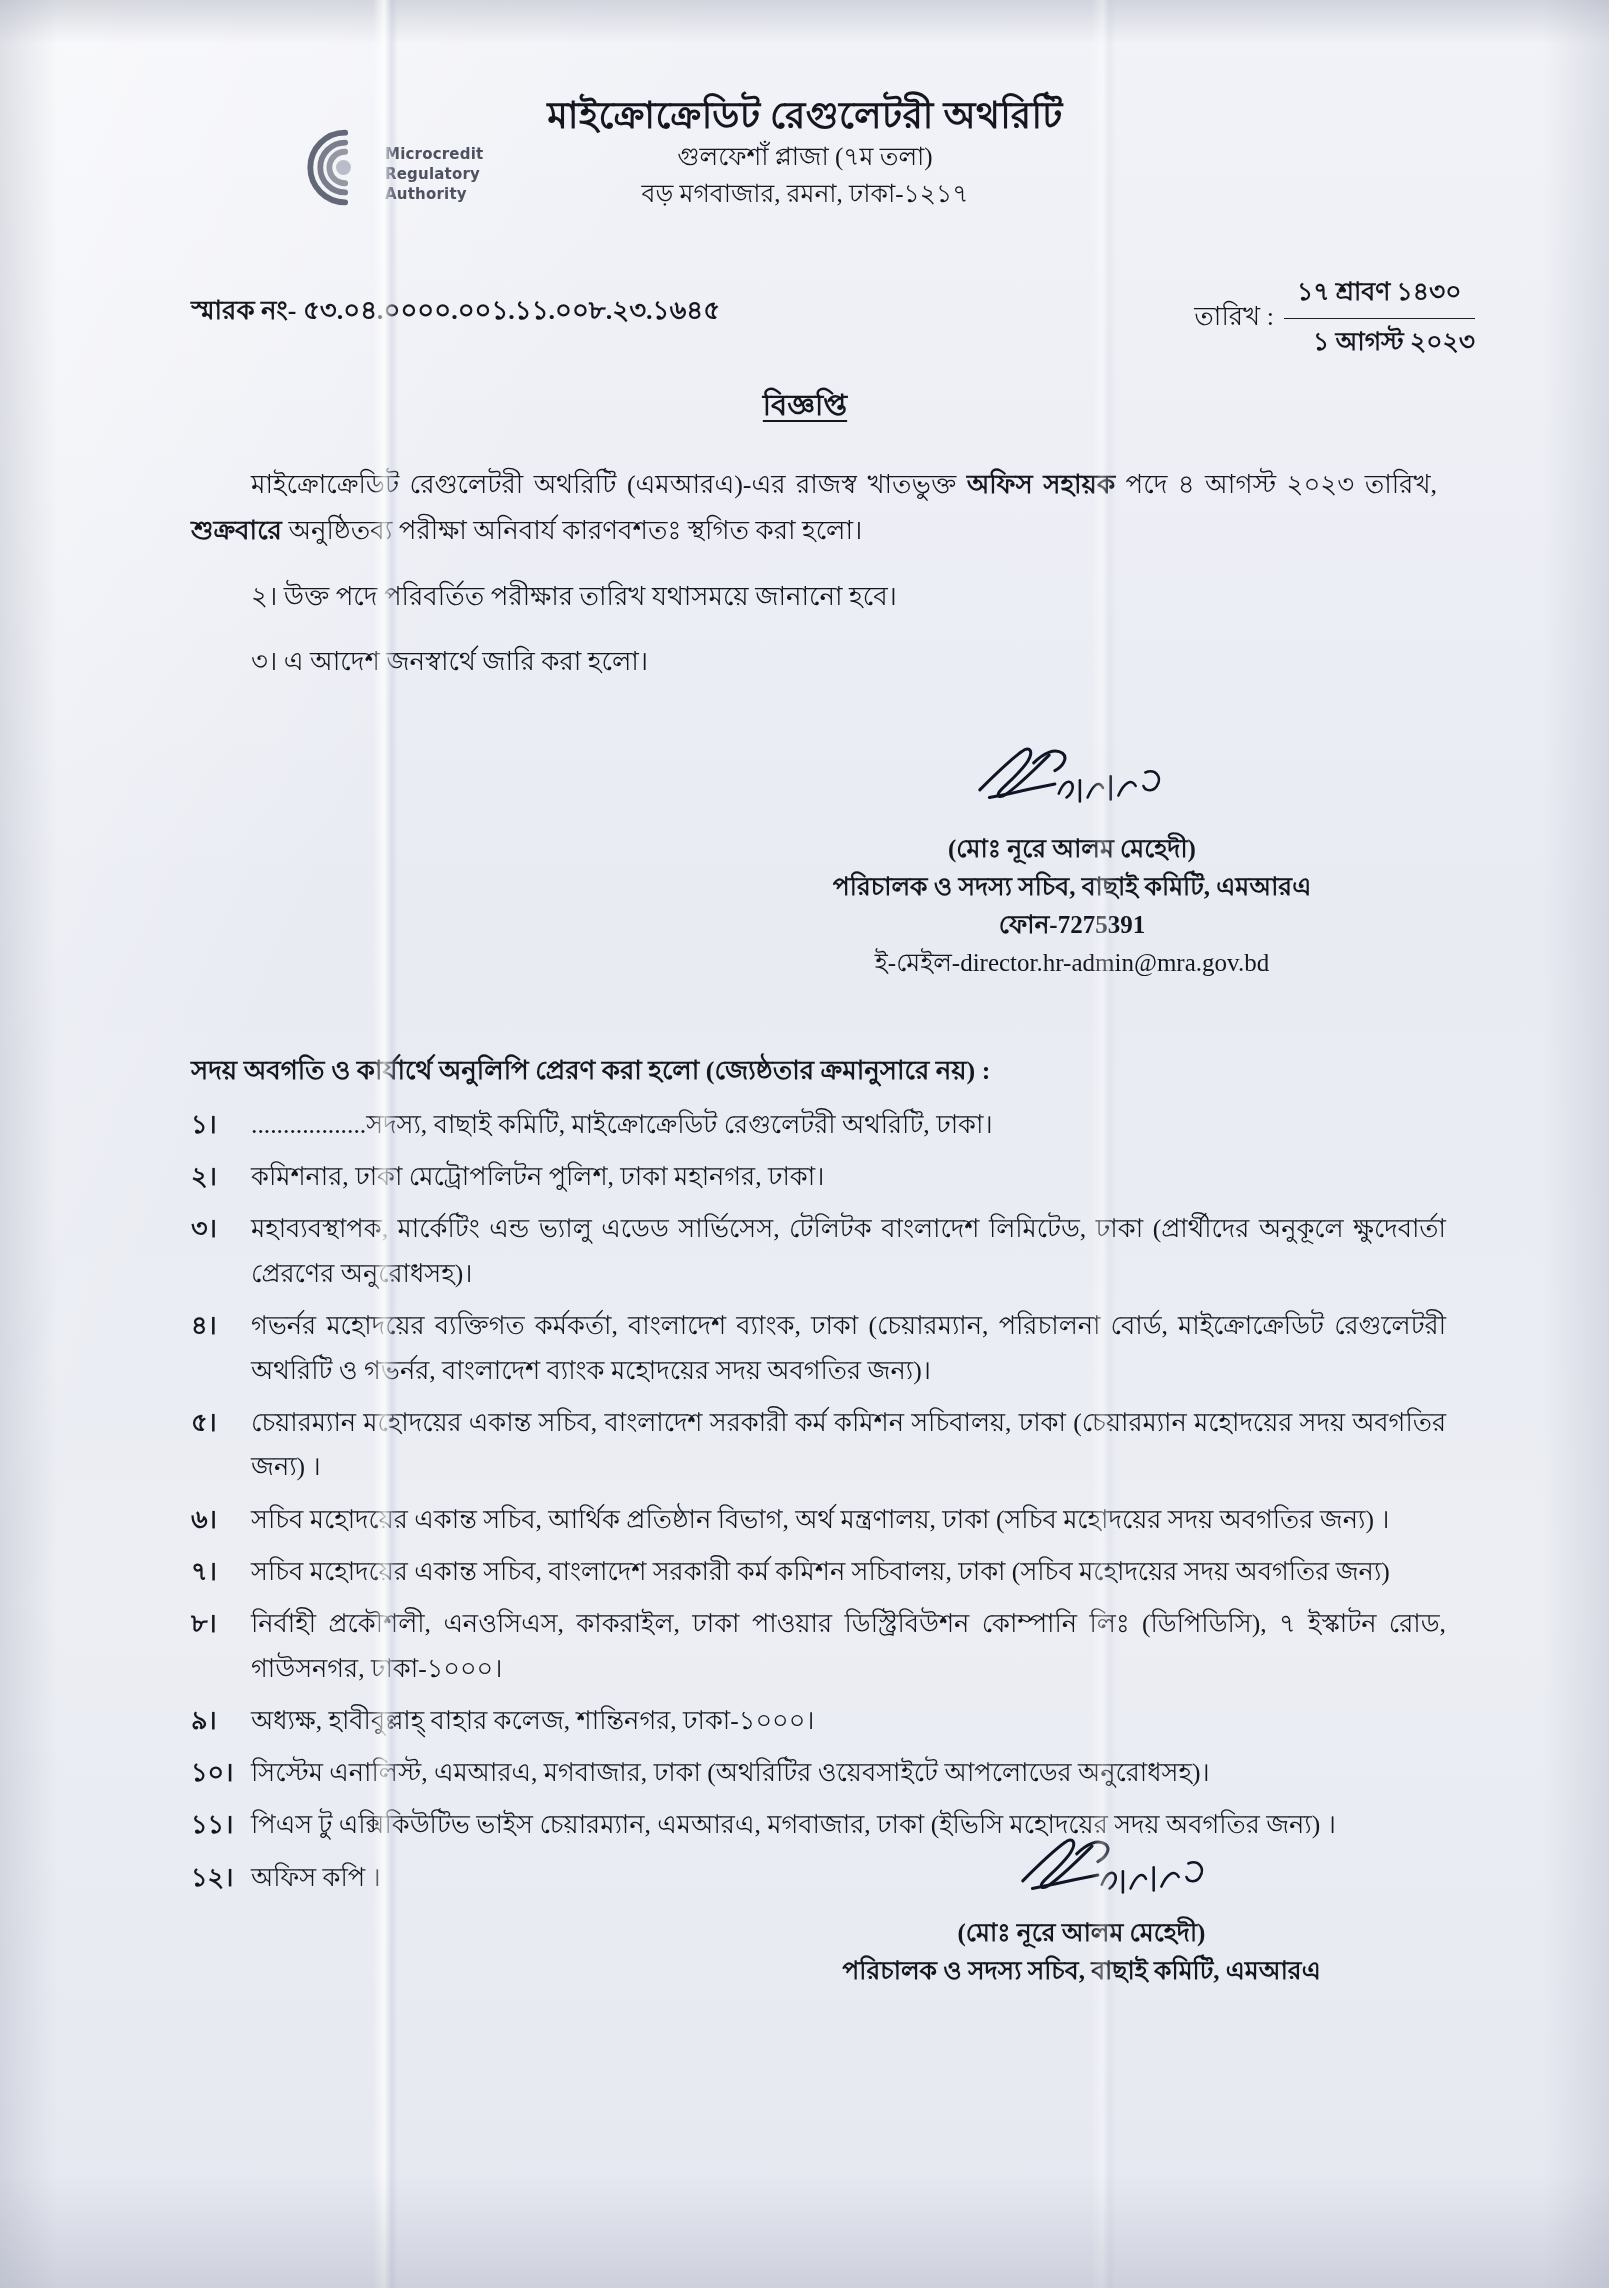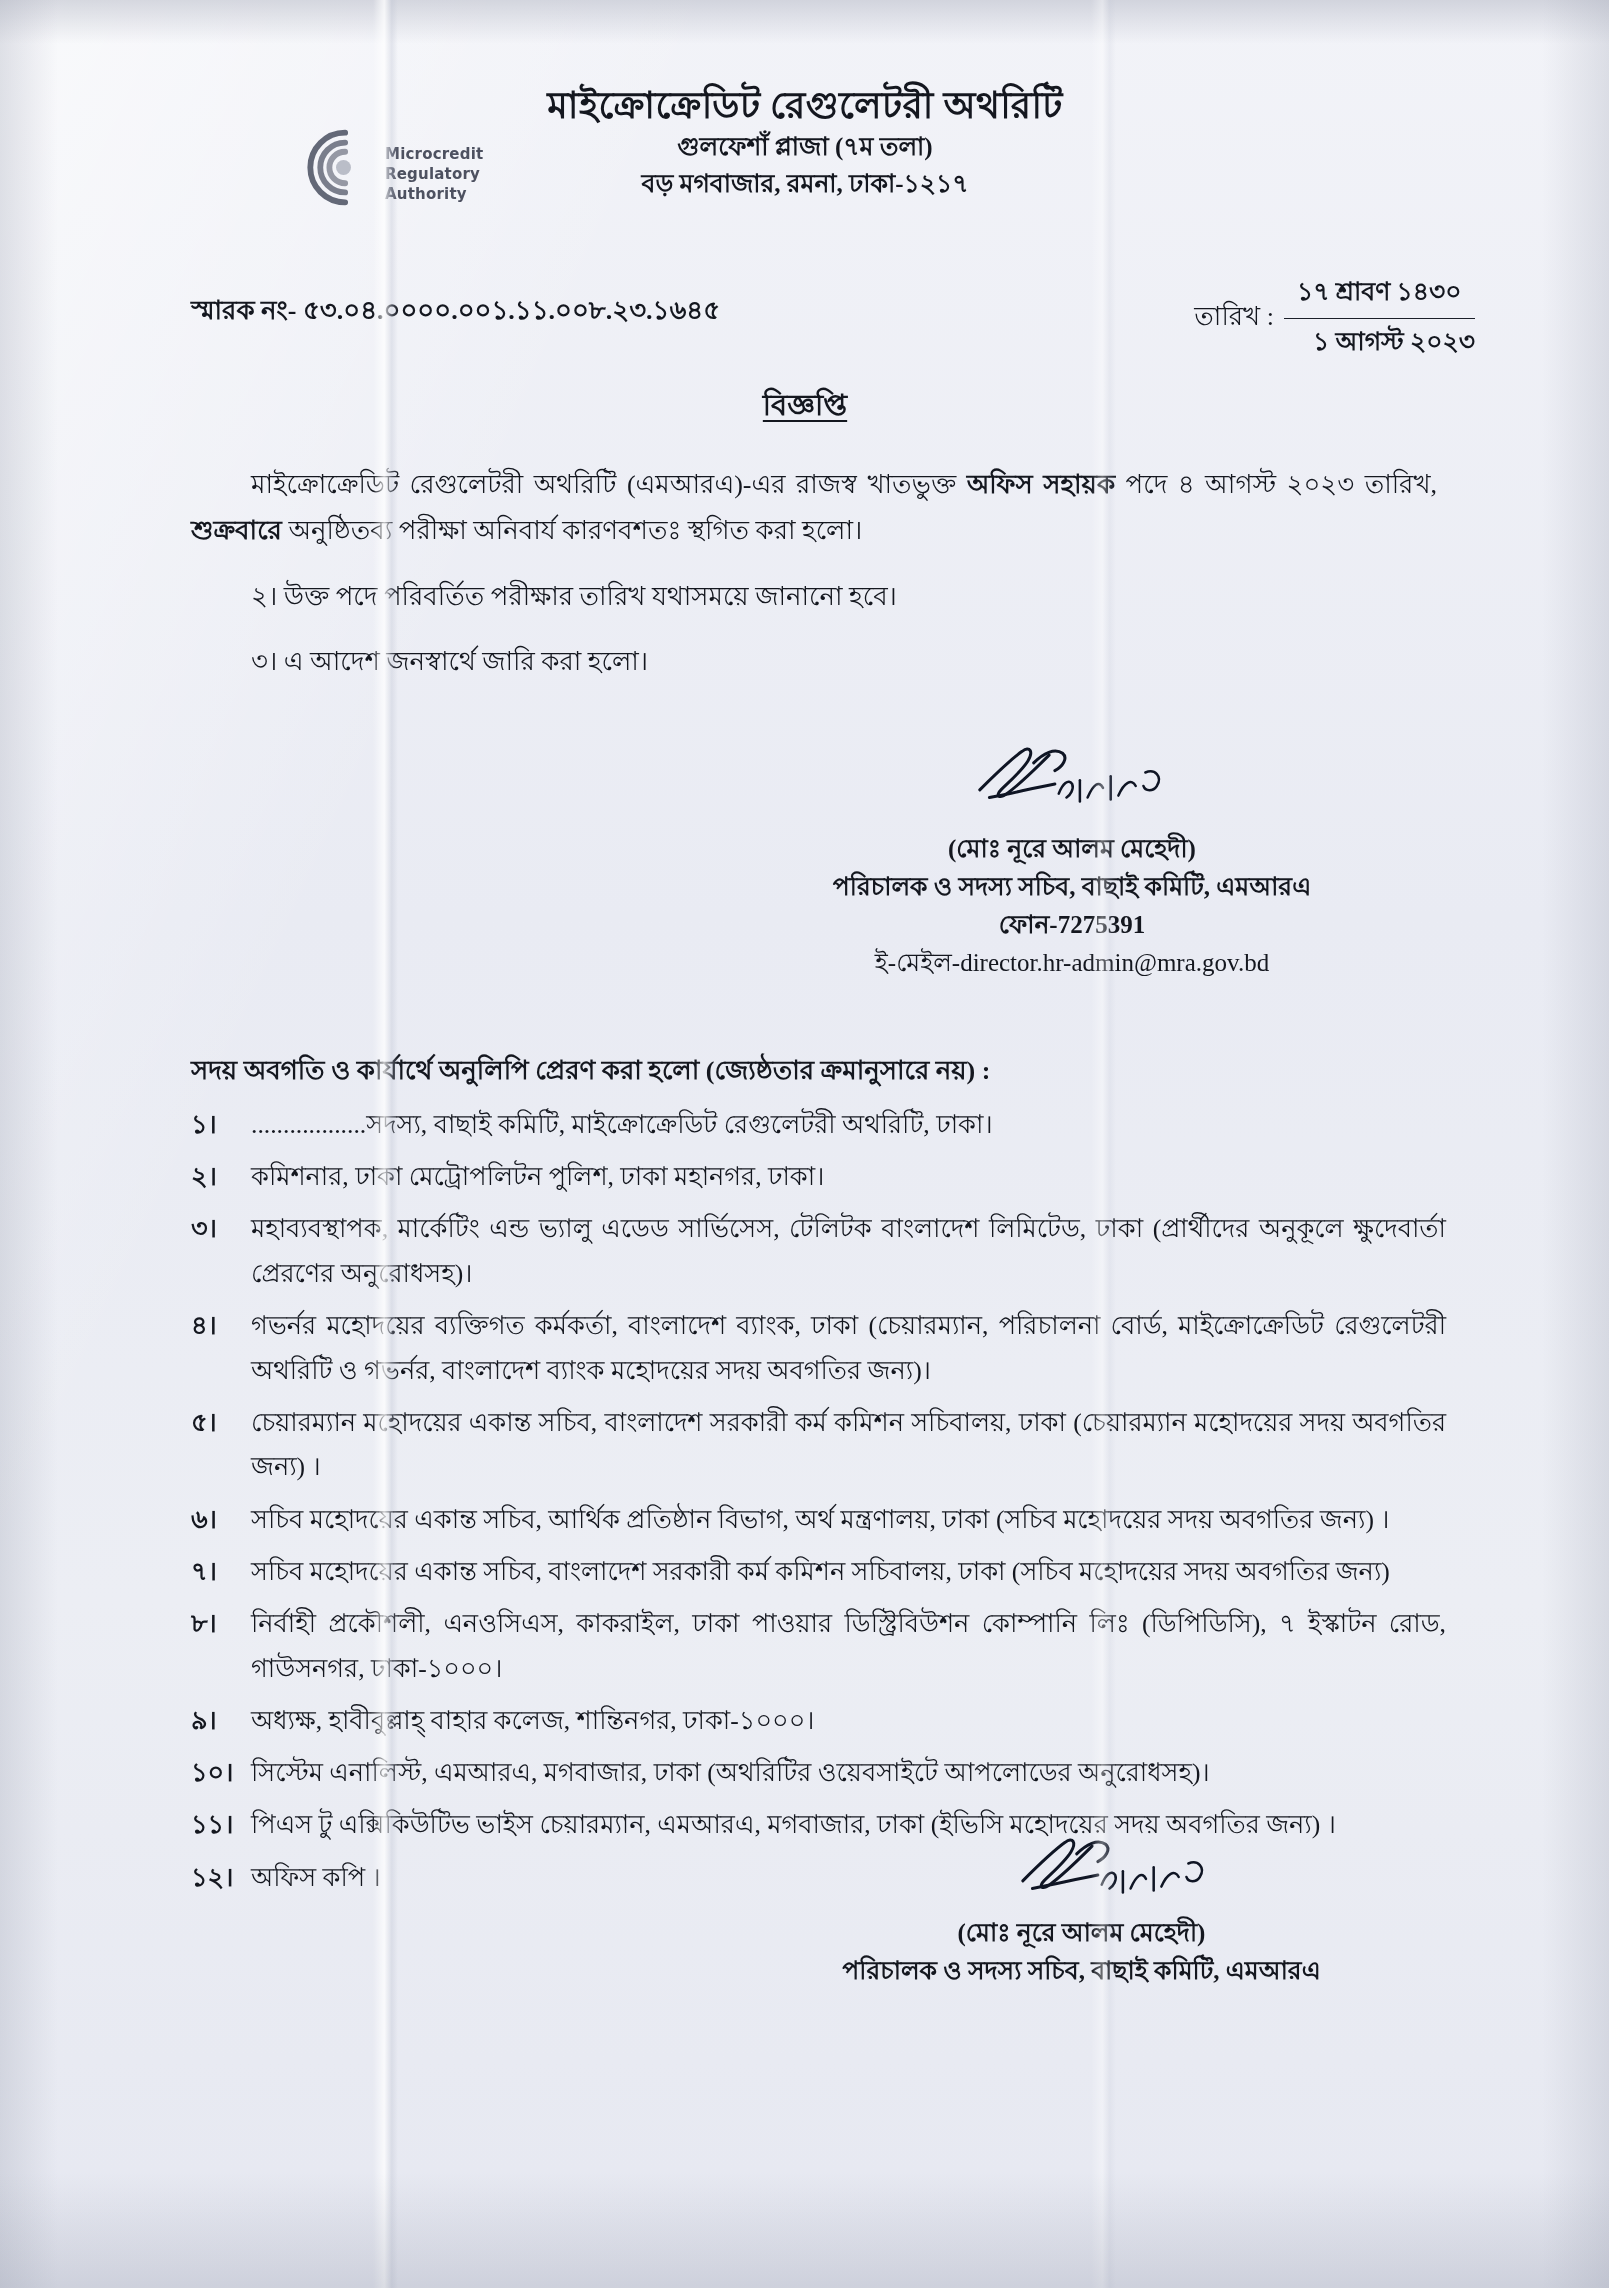--- a/index.html
+++ b/index.html
@@ -51,35 +51,35 @@
     position: absolute; right: 0; top: 0; bottom: 0; width: 68px;
     background: linear-gradient(270deg, rgba(160,165,180,0.28), rgba(160,165,180,0));
     pointer-events: none;
   }
 
   .content { position: absolute; inset: 0; }
 
   
   .letterhead {
     position: absolute;
-    top: 83px;
+    top: 93px;
     left: 0;
     right: 0;
     text-align: center;
   }
   .org-title {
     font-size: 37px;
     font-weight: 700;
     letter-spacing: 0.4px;
     line-height: 1.22;
   }
   .org-line {
     font-size: 25px;
     line-height: 1.48;
-    font-weight: 700;
+    font-weight: 400;
   }
 
   .logo {
     position: absolute;
     left: 302px;
     top: 124px;
     width: 183px;
     height: 89px;
   }
   .logo-mark {

